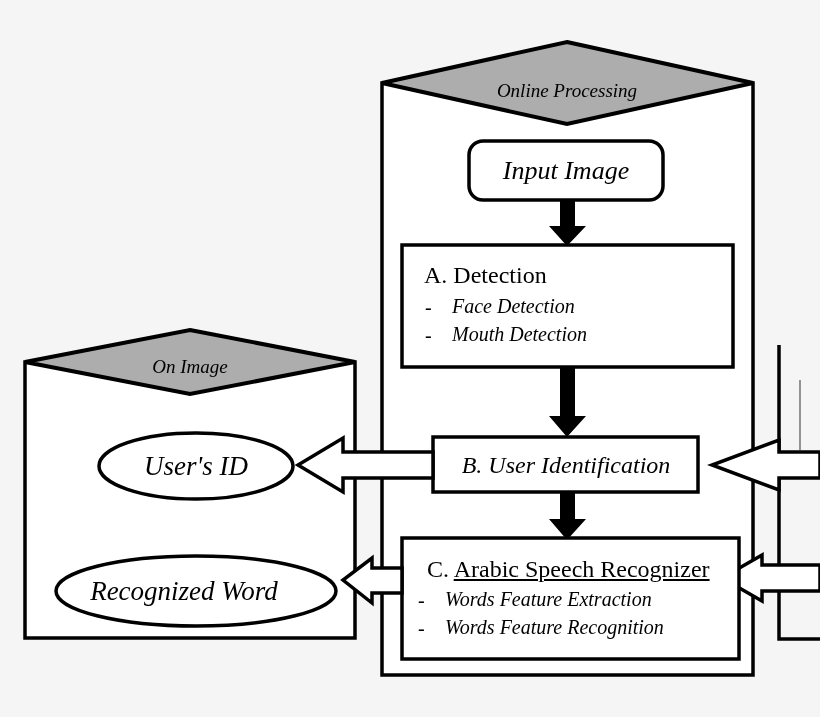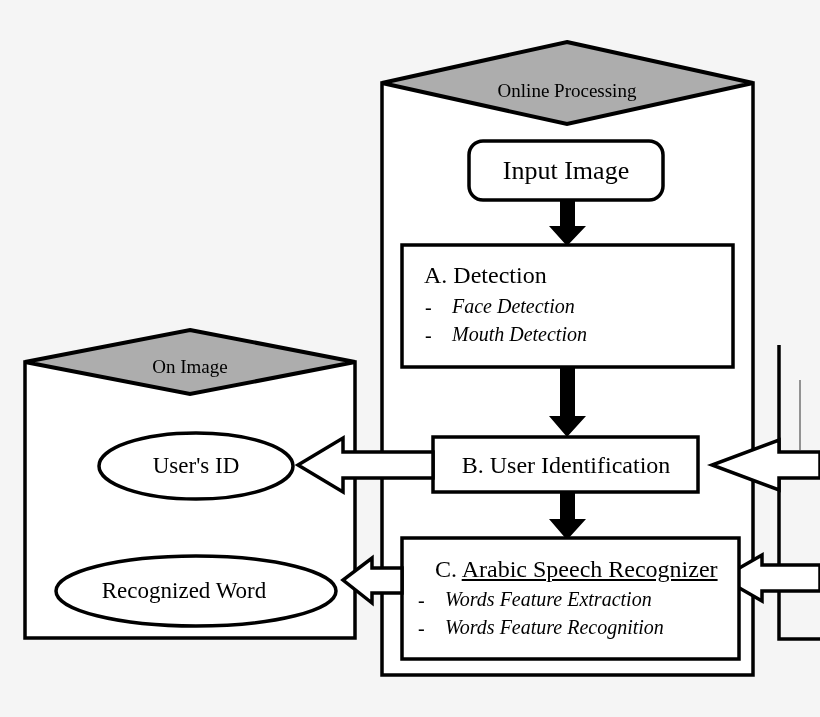--- a/index.html
+++ b/index.html
@@ -22,28 +22,29 @@
   }
   .lbl {
     position: absolute;
     color: #000;
     white-space: nowrap;
     pointer-events: none;
   }
   .lbl-center {
     text-align: center;
     transform: translate(-50%, -50%);
+    font-style: italic;
   }
   .t-diamond   { font-size: 19px; }
   .t-input     { font-size: 26px; }
   .t-heading   { font-size: 24px; }
   .t-sub       { font-size: 20px; font-style: italic; font-weight: normal; }
   .t-dash      { font-size: 20px; }
   .t-box       { font-size: 24px; }
-  .t-ellipse   { font-size: 23px; }
+  .t-ellipse   { font-size: 27px; }
   .u-line      { text-decoration: underline; }
 </style>
 </head>
 <body>
 
 <div id="canvas">
 
   <svg width="820" height="717">
 
     <rect x="382" y="83" width="371" height="592" fill="#ffffff" stroke="#000000" stroke-width="3.5"></rect>
@@ -95,21 +96,21 @@
   <div class="lbl t-heading" style="left:424px; top:262px;">A. Detection</div>
 
   <div class="lbl t-dash" style="left:425px; top:296px;">-</div>
   <div class="lbl t-sub" style="left:452px; top:295px;">Face Detection</div>
 
   <div class="lbl t-dash" style="left:425px; top:324px;">-</div>
   <div class="lbl lbl-center t-box" style="left:566px; top:465px;">B. User Identification</div>
 
   <div class="lbl t-sub" style="left:452px; top:323px;">Mouth Detection</div>
 
-  <div class="lbl t-heading" style="left:427px; top:556px;margin-left:8px;"><span>C. </span><span class="u-line">Arabic Speech Recognizer</span></div>
+  <div class="lbl t-heading" style="left:427px; top:556px;"><span>C. </span><span class="u-line">Arabic Speech Recognizer</span></div>
 
   <div class="lbl t-dash" style="left:418px; top:589px;">-</div>
   <div class="lbl t-sub" style="left:445px; top:588px;">Words Feature Extraction</div>
 
   <div class="lbl t-dash" style="left:418px; top:617px;">-</div>
   <div class="lbl t-sub" style="left:445px; top:616px;">Words Feature Recognition</div>
 
   <div class="lbl lbl-center t-ellipse" style="left:196px; top:466px;">User's ID</div>
 
   <div class="lbl lbl-center t-ellipse" style="left:184px; top:591px;">Recognized Word</div>

